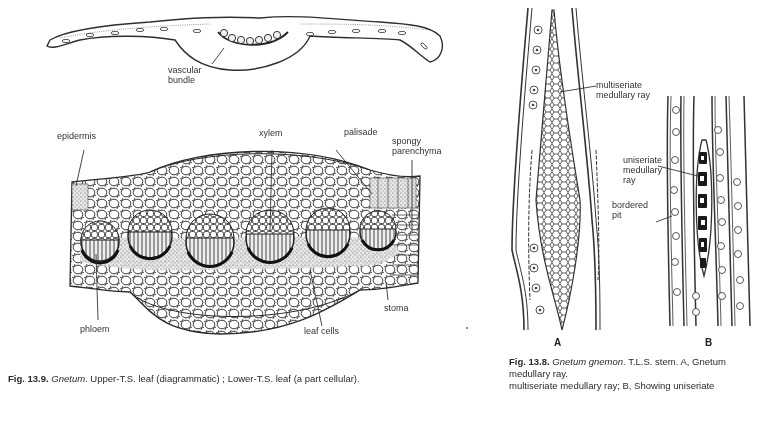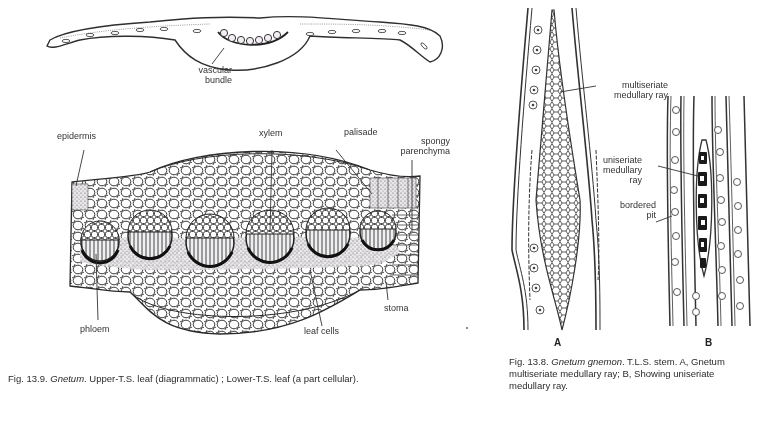--- a/index.html
+++ b/index.html
@@ -3,25 +3,25 @@
   <meta charset="utf-8">
   <style>
     html, body { margin: 0; padding: 0; }
     body {
       width: 768px; height: 432px; overflow: hidden; background: #ffffff;
       position: relative; font-family: "Liberation Sans", sans-serif; color: #2a2a2a;
     }
     .abs { position: absolute; }
     svg.fig { position: absolute; left: 0; top: 0; }
     .label { font-size: 9px; color: #333; line-height: 10px; white-space: nowrap; text-align: center; }
-    .label.center { text-align: right; }
+    .label.center { text-align: left; }
     .caption {
       font-size: 9.5px; color: #2b2b2b; line-height: 12px;
     }
-    .caption b { font-weight: normal; }
+    .caption b { font-weight: bold; }
     .caption i { font-style: italic; }
     .panel-letter { font-size: 10px; font-weight: bold; color: #222; }
     .dot { width: 2px; height: 2px; background: #666; border-radius: 1px; }
   </style>
 </head>
 <body>
 
 <svg class="fig" width="768" height="432" viewBox="0 0 768 432">
   <defs>
     <pattern id="cells" width="12" height="11" patternUnits="userSpaceOnUse">
@@ -258,21 +258,21 @@
 </div>
 <div class="abs label" style="left:80px; top:324px;">phloem</div>
 <div class="abs label" style="left:304px; top:326px;">leaf cells</div>
 <div class="abs label" style="left:384px; top:303px;">stoma</div>
 <div class="abs dot" style="left:466px; top:327px;"></div>
 
 <div class="abs label center" style="left:596px; top:80px; width:72px;">
   <div>multiseriate</div>
   <div>medullary ray</div>
 </div>
-<div class="abs label center" style="left:596px; top:155px; width:46px;">
+<div class="abs label center" style="left:623px; top:155px; width:46px;">
   <div>uniseriate</div>
   <div>medullary</div>
   <div>ray</div>
 </div>
 <div class="abs label center" style="left:612px; top:200px; width:44px;">
   <div>bordered</div>
   <div>pit</div>
 </div>
 <div class="abs panel-letter" style="left:554px; top:337px;">A</div>
 <div class="abs panel-letter" style="left:705px; top:337px;">B</div>
@@ -280,15 +280,15 @@
 <div class="abs caption" style="left:8px; top:373px; width:480px; white-space:nowrap;">
   <b>Fig. 13.9.</b>
   <i>Gnetum</i><span>. Upper-T.S. leaf (diagrammatic) ; Lower-T.S. leaf (a part cellular).</span>
 </div>
 
 <div class="abs caption" style="left:509px; top:356px; width:256px;">
   <div style="white-space:nowrap;">
     <b>Fig. 13.8.</b>
     <i>Gnetum gnemon</i><span>. T.L.S. stem. A, Gnetum</span>
   </div>
+  <div style="white-space:nowrap;">medullary ray.</div>
   <div style="white-space:nowrap;">multiseriate medullary ray; B, Showing uniseriate</div>
-  <div style="white-space:nowrap;">medullary ray.</div>
 </div>
 
 </body></html>

